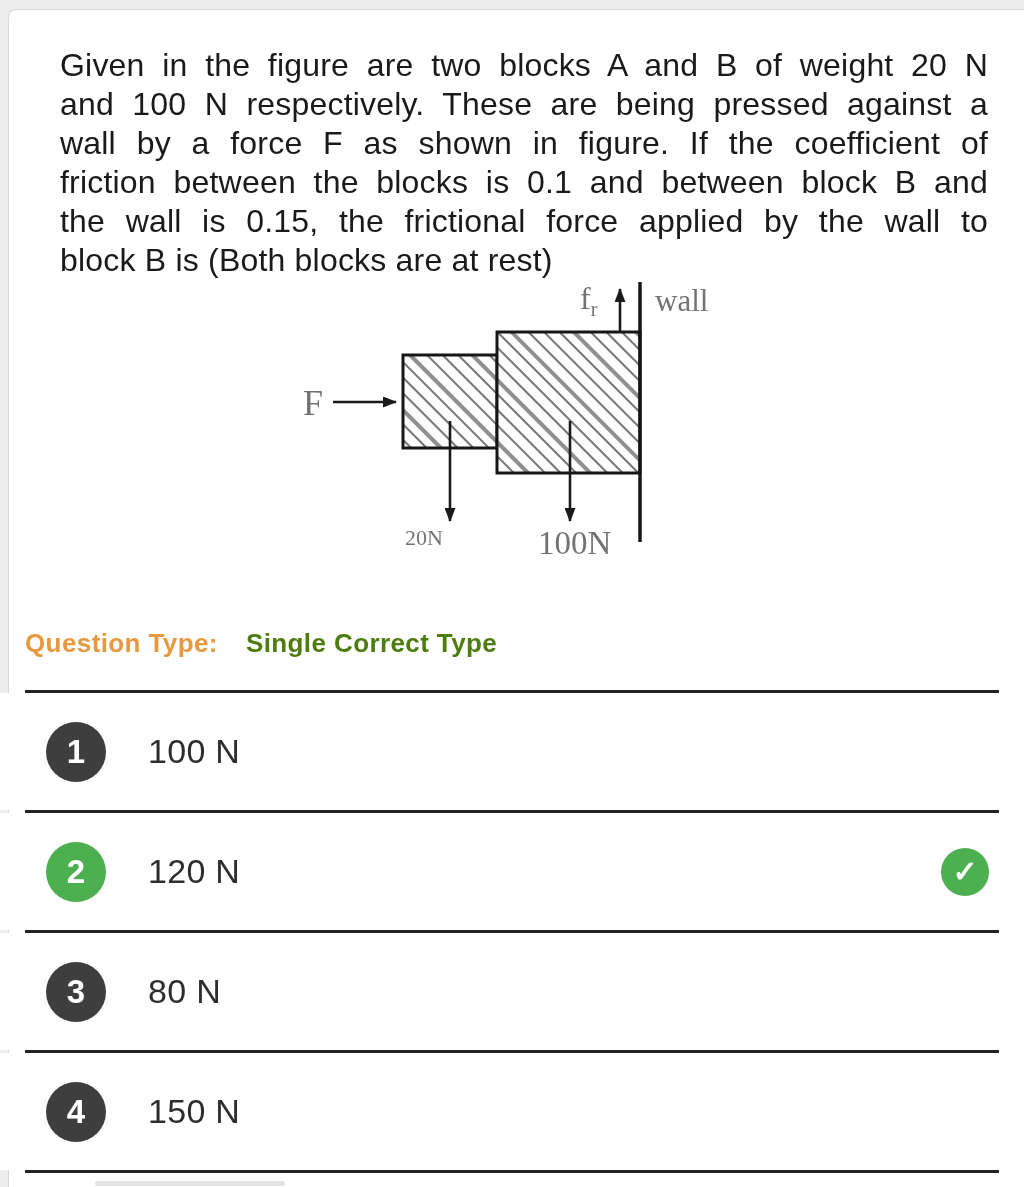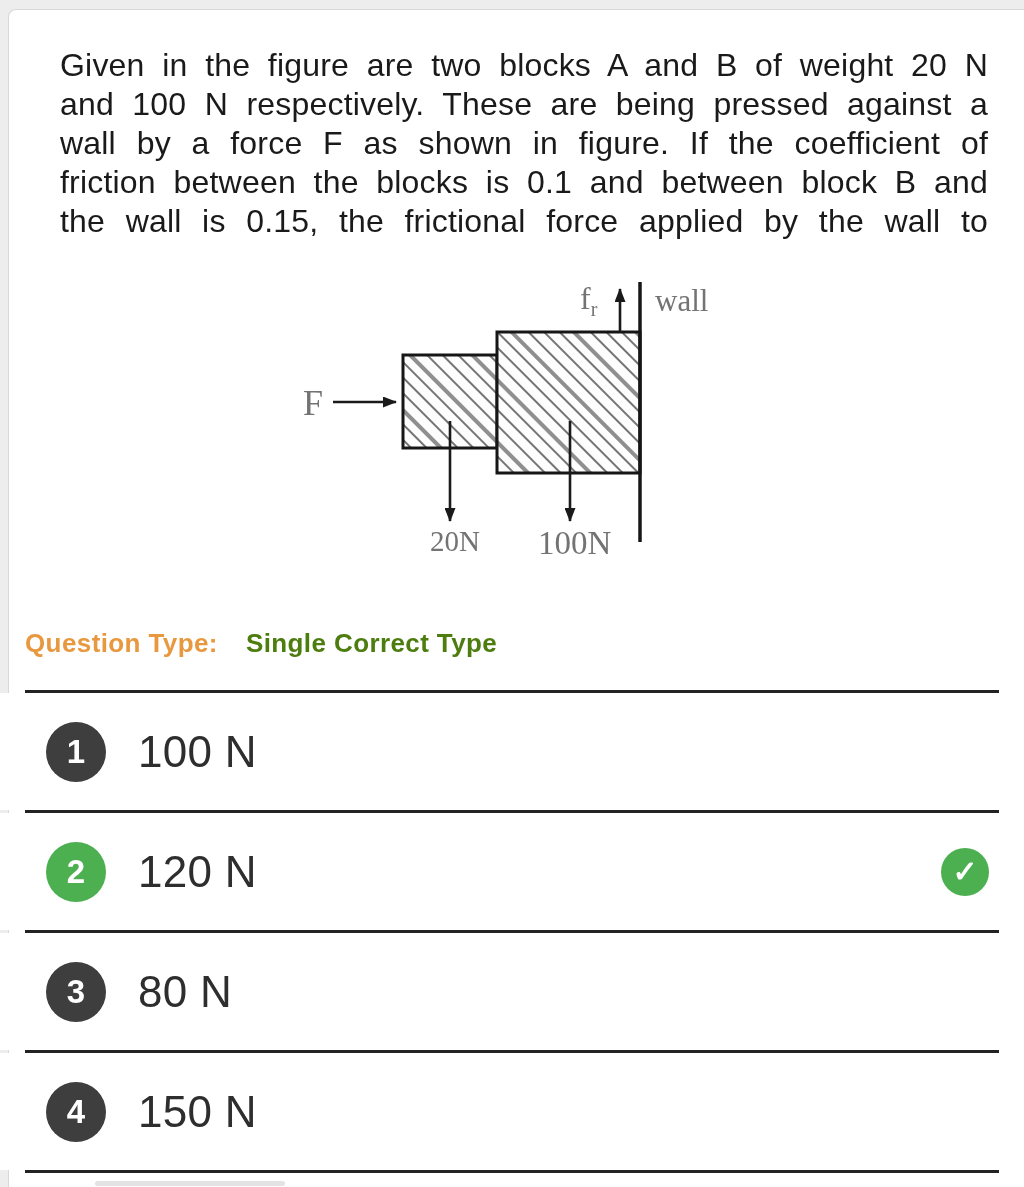--- a/index.html
+++ b/index.html
@@ -28,21 +28,21 @@
   
   .diagram-svg{position:absolute;left:280px;top:273px;width:460px;height:300px;}
   .dlabel{
     position:absolute;font-family:"Liberation Serif",serif;color:#737373;
     font-size:32px;line-height:1;
   }
   .lbl-F{left:303px;top:385px;font-size:36px;}
   .lbl-fr{left:580px;top:282px;font-size:32px;}
   .lbl-fr sub{font-size:20px;line-height:0;}
   .lbl-wall{left:655px;top:285px;font-size:31px;}
-  .lbl-20n{left:430px;top:527px;font-size:29px;}
+  .lbl-20n{left:405px;top:527px;font-size:22px;}
   .lbl-100n{left:538px;top:527px;font-size:33px;}
   
   .qtype{
     position:absolute;left:25px;top:628px;
     font-size:26px;font-weight:700;letter-spacing:0.4px;
   }
   .qtype-label{color:#e8993f;margin-right:28px;}
   .qtype-value{color:#4d7c0f;}
   
   .options{position:absolute;left:0;top:690px;width:1024px;}
@@ -52,21 +52,21 @@
     padding-left:46px;box-sizing:border-box;background:#ffffff;
     cursor:pointer;position:relative;
   }
   .badge{
     width:60px;height:60px;border-radius:50%;
     display:flex;align-items:center;justify-content:center;
     color:#ffffff;font-size:33px;font-weight:700;flex:0 0 auto;
   }
   .badge.dark{background:#3e3e3e;}
   .badge.green{background:#4caf50;}
-  .opt-label{margin-left:32px;font-size:44px;color:#2e2e2e;letter-spacing:0.3px;}
+  .opt-label{margin-left:42px;font-size:34px;color:#2e2e2e;letter-spacing:0.3px;}
   .check{
     margin-left:auto;margin-right:35px;
     width:48px;height:48px;border-radius:50%;background:#4caf50;
     color:#ffffff;font-size:30px;font-weight:700;
     display:flex;align-items:center;justify-content:center;flex:0 0 auto;
   }
   
   .bottom-bar{
     position:absolute;left:95px;bottom:1px;width:190px;height:5px;
     background:#e3e3e3;border-radius:3px;
@@ -77,20 +77,21 @@
 
 <div class="page">
   <div class="card"></div>
 
   <div class="question-text">
     <div class="qline">Given in the figure are two blocks A and B of weight 20 N</div>
     <div class="qline">and 100 N respectively. These are being pressed against a</div>
     <div class="qline">wall by a force F as shown in figure. If the coefficient of</div>
     <div class="qline">friction between the blocks is 0.1 and between block B and</div>
     <div class="qline">the wall is 0.15, the frictional force applied by the wall to</div>
+    <div class="qline last">block B is (Both blocks are at rest)</div>
   </div>
 
   <svg class="diagram-svg" viewBox="0 0 460 300" xmlns="http://www.w3.org/2000/svg">
     <defs>
       <pattern id="hatch" patternUnits="userSpaceOnUse" width="44" height="44" patternTransform="rotate(-45)">
         <rect width="44" height="44" fill="#fdfdfd"></rect>
         <line x1="2" y1="0" x2="2" y2="44" stroke="#2a2a2a" stroke-width="1.3"></line>
         <line x1="13" y1="0" x2="13" y2="44" stroke="#2a2a2a" stroke-width="1.3"></line>
         <line x1="24" y1="0" x2="24" y2="44" stroke="#2a2a2a" stroke-width="1.3"></line>
         <line x1="34" y1="0" x2="34" y2="44" stroke="#8f8f8f" stroke-width="4"></line>

